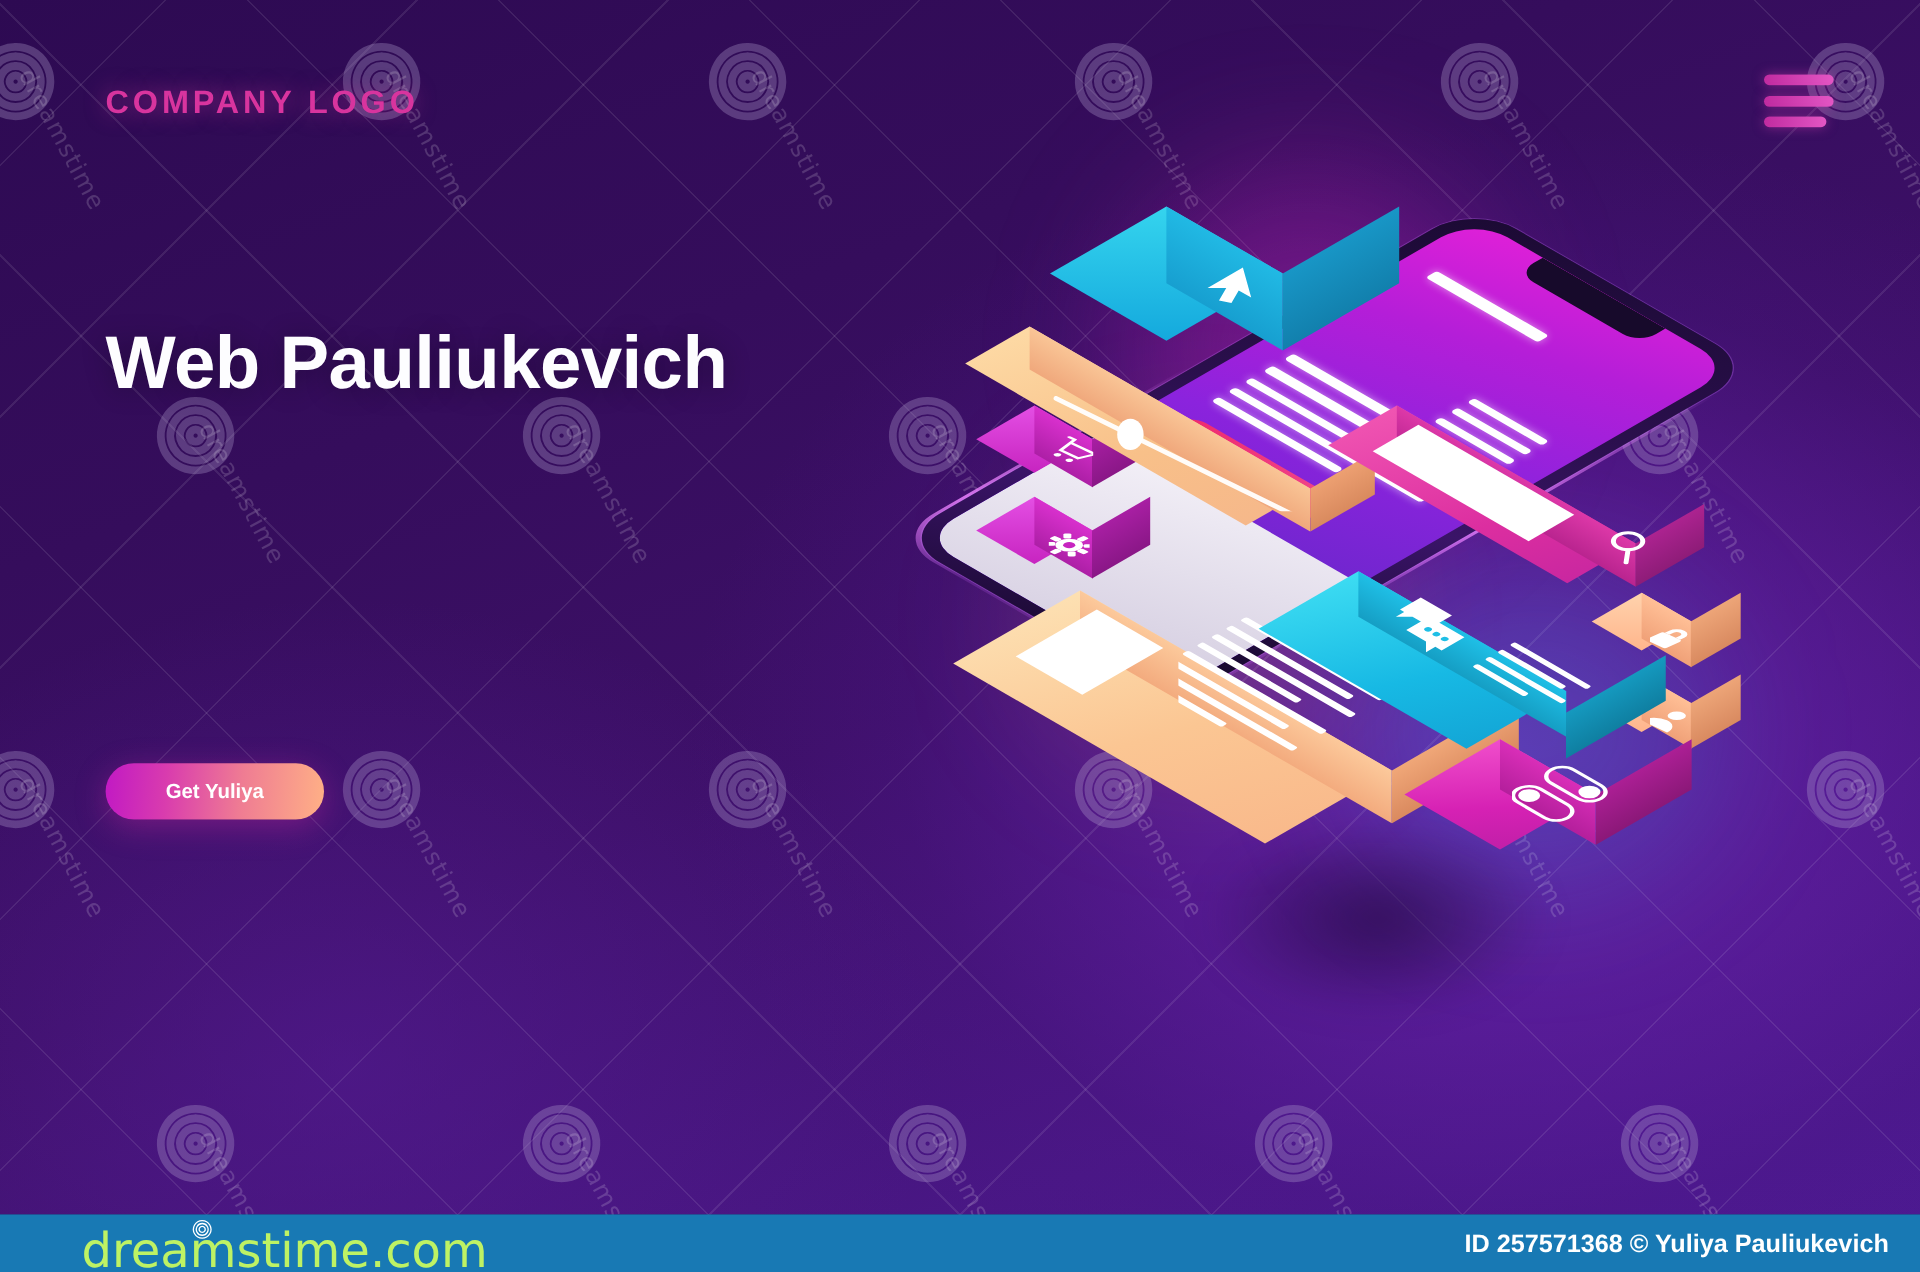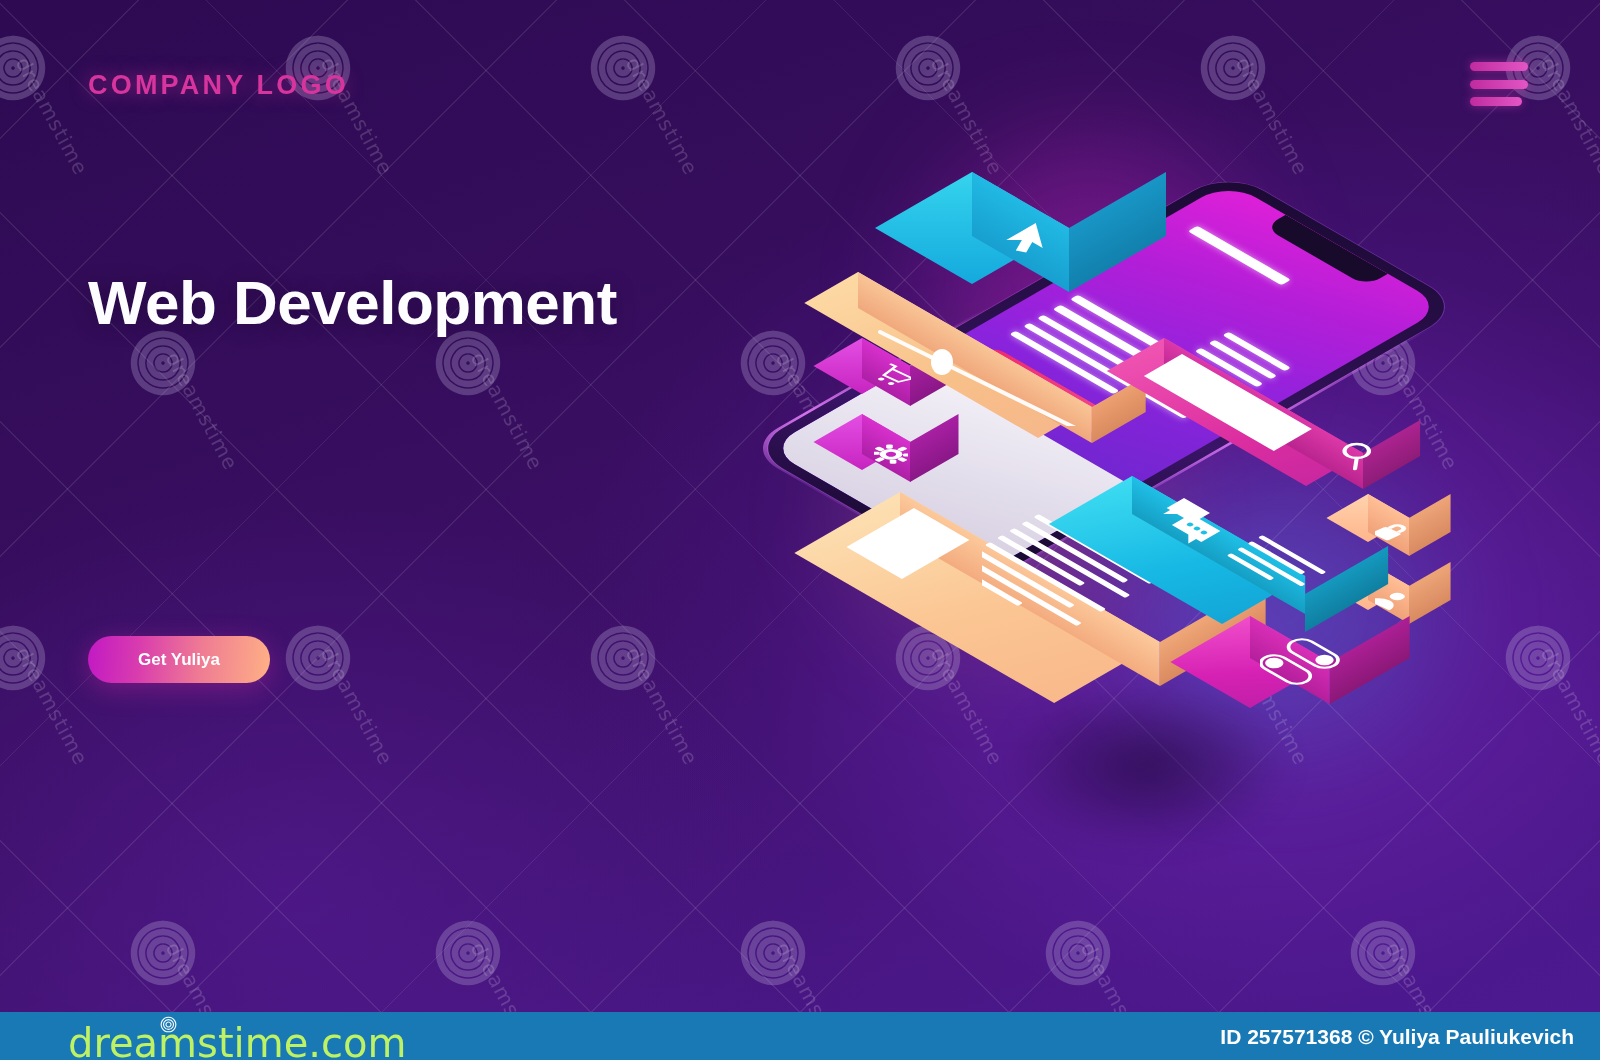--- a/index.html
+++ b/index.html
@@ -274,21 +274,21 @@
 
   <div class="logo">COMPANY LOGO</div>
 
   <div class="hamburger">
     <span></span>
     <span></span>
     <span></span>
   </div>
 
   <h1 class="headline">
-    <span class="l2">Web Development</span>
+    <span class="l2">Web Pauliukevich</span>
   </h1>
 
 
   <button class="cta">Get Yuliya</button>
 
   <div class="iso">
 
     <div class="glow" style="left:140px;top:60px;width:300px;height:300px;background:rgba(225,40,200,0.30);"></div>
     <div class="glow" style="left:60px;top:300px;width:280px;height:260px;background:rgba(255,170,110,0.16);"></div>
     <div class="glow" style="left:330px;top:400px;width:300px;height:260px;background:rgba(40,190,235,0.18);"></div>

